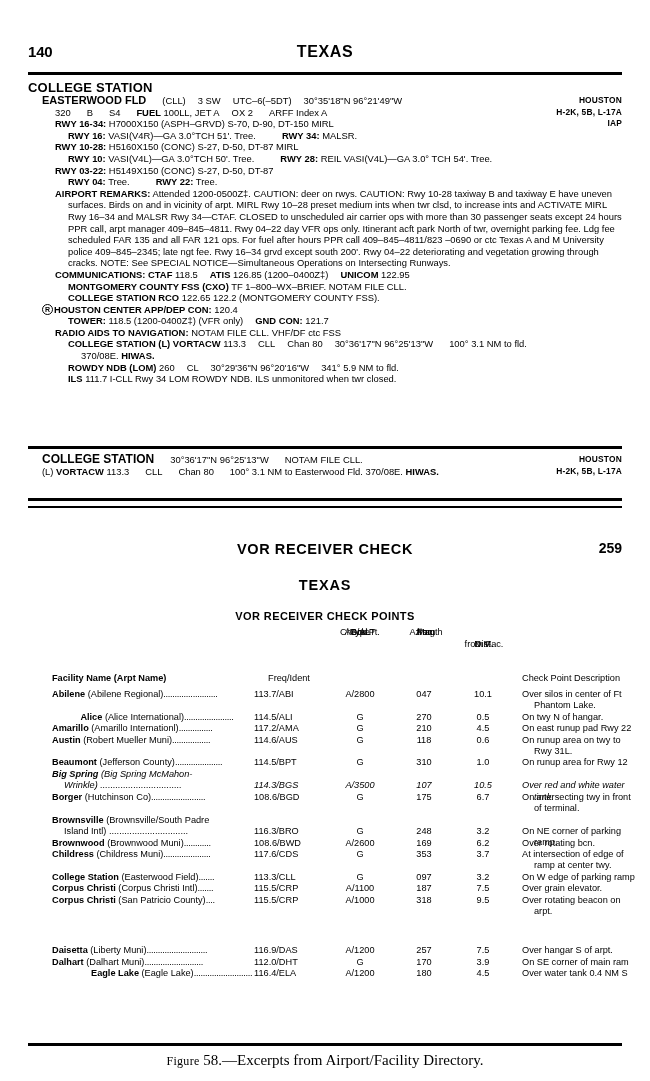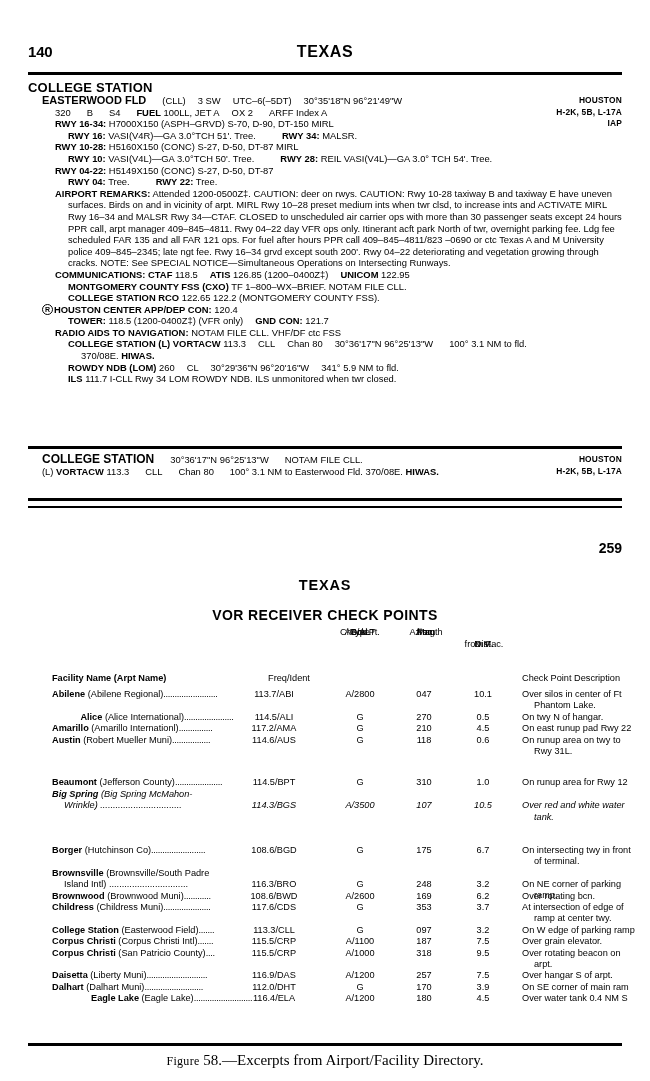--- a/index.html
+++ b/index.html
@@ -117,21 +117,21 @@
     font-size: 14.5px; font-weight: bold; letter-spacing: 0.6px;
   }
   .vor-pgno {
     position: absolute; right: 0; top: 0;
     font-size: 14px; font-weight: bold;
   }
   .vor-state {
     font-size: 14.5px; font-weight: bold; letter-spacing: 0.8px;
   }
   .vor-sub {
-    font-size: 14px; font-weight: bold; letter-spacing: 0.4px;
+    font-size: 11px; font-weight: bold; letter-spacing: 0.4px;
   }
 
   .tbl {
     position: absolute;
     left: 28px;
     width: 600px;
     font-size: 9.2px;
     line-height: 11.4px;
   }
   .thead {
@@ -154,21 +154,21 @@
   .trow {
     position: relative;
     min-height: 11.4px;
   }
   .c-name {
     position: absolute; left: 24px; top: 0; width: 210px;
     white-space: nowrap; overflow: hidden;
   }
   .c-name .fac { font-weight: bold; }
   .c-name .dots { letter-spacing: -0.3px; }
-  .c-freq { position: absolute; left: 210px; top: 0; width: 72px; text-align: center; }
+  .c-freq { position: absolute; left: 226px; top: 0; width: 72px; text-align: left; }
   .c-type { position: absolute; left: 298px; top: 0; width: 68px; text-align: center; }
   .c-az   { position: absolute; left: 366px; top: 0; width: 60px; text-align: center; }
   .c-dist { position: absolute; left: 424px; top: 0; width: 62px; text-align: center; }
   .c-desc { position: absolute; left: 494px; top: 0; width: 134px; text-align: left; }
   .c-desc .cont { display: block; padding-left: 12px; }
   .c-name .cont2 { display: block; padding-left: 12px; }
 
   
   .cap-rule {
     position: absolute;
@@ -223,21 +223,21 @@
     </div>
 
     <div class="row ind1">
       <b>RWY 10-28:</b> <span>H5160X150 (CONC)    S-27, D-50, DT-87    MIRL</span>
     </div>
     <div class="row ind2">
       <b>RWY 10:</b> <span>VASI(V4L)—GA 3.0°TCH 50'. Tree.</span><span class="sp s26"></span><b>RWY 28:</b> <span>REIL VASI(V4L)—GA 3.0° TCH 54'. Tree.</span>
     </div>
 
     <div class="row ind1">
-      <b>RWY 04-22:</b> <span>H5149X150 (CONC)    S-27, D-50, DT-87</span>
+      <b>RWY 03-22:</b> <span>H5149X150 (CONC)    S-27, D-50, DT-87</span>
     </div>
     <div class="row ind2">
       <b>RWY 04:</b> <span>Tree.</span><span class="sp s26"></span><b>RWY 22:</b> <span>Tree.</span>
     </div>
 
     <div class="wrap">
       <b>AIRPORT REMARKS:</b> <span>Attended 1200-0500Z‡. CAUTION: deer on rwys. CAUTION: Rwy 10-28 taxiway B and taxiway E have uneven surfaces. Birds on and in vicinity of arpt. MIRL Rwy 10–28 preset medium ints when twr clsd, to increase ints and ACTIVATE MIRL Rwy 16–34 and MALSR Rwy 34—CTAF. CLOSED to unscheduled air carrier ops with more than 30 passenger seats except 24 hours PPR call, arpt manager 409–845–4811. Rwy 04–22 day VFR ops only. Itinerant acft park North of twr, overnight parking fee. Ldg fee scheduled FAR 135 and all FAR 121 ops. For fuel after hours PPR call 409–845–4811/823 –0690 or ctc Texas A and M University police 409–845–2345; late ngt fee. Rwy 16–34 grvd except south 200'. Rwy 04–22 deteriorating and vegetation growing through cracks. NOTE: See SPECIAL NOTICE—Simultaneous Operations on Intersecting Runways.</span>
     </div>
 
     <div class="row ind1">
@@ -280,20 +280,21 @@
     </div>
     <div class="row ind0">
       <span>(L)</span> <b>VORTACW</b> <span>113.3</span><span class="sp s16"></span><span>CLL</span><span class="sp s16"></span><span>Chan 80</span><span class="sp s16"></span><span>100° 3.1 NM to Easterwood Fld. 370/08E.</span> <b>HIWAS.</b>
       <span class="right-col">H-2K, 5B, L-17A</span>
     </div>
   </div>
   <div class="rule-heavy" style="top:498px"></div>
   <div class="rule-med" style="top:506px"></div>
 
   <div class="vor-head" style="top:540px">
+    <span class="vor-title">VOR RECEIVER CHECK</span>
     <span class="vor-pgno">259</span>
   </div>
   <div class="vor-head" style="top:576px">
     <span class="vor-state">TEXAS</span>
   </div>
   <div class="vor-head" style="top:606px">
     <span class="vor-sub">VOR RECEIVER CHECK POINTS</span>
   </div>
 
   <div class="tbl" style="top:627px">
@@ -339,37 +340,37 @@
           <span class="c-desc"><span>On east runup pad Rwy 22</span></span>
         </div>
         <div class="trow" style="height: 22.8px;">
           <span class="c-name" style="white-space: nowrap;"><span class="fac">Austin </span><span>(Robert Mueller Muni)</span><span class="dots">.................</span></span>
           <span class="c-freq">114.6/AUS</span>
           <span class="c-type">G</span>
           <span class="c-az">118</span>
           <span class="c-dist">0.6</span>
           <span class="c-desc"><span>On runup area on twy to</span><span class="cont">Rwy 31L.</span></span>
         </div>
-        <div class="trow" style="height: 11.4px; margin-top: 20px;">
+        <div class="trow" style="height: 11.4px;">
           <span class="c-name" style="white-space: nowrap;"><span class="fac">Beaumont </span><span>(Jefferson County)</span><span class="dots">.....................</span></span>
           <span class="c-freq">114.5/BPT</span>
           <span class="c-type">G</span>
           <span class="c-az">310</span>
           <span class="c-dist">1.0</span>
           <span class="c-desc"><span>On runup area for Rwy 12</span></span>
         </div>
         <div class="trow" style="height: 23px; font-style: italic;">
           <span class="c-name" style="white-space: normal;"><span class="fac">Big Spring </span><span>(Big Spring McMahon-</span><span class="cont2">Wrinkle) ................................</span></span>
           <span class="c-freq" style="top: 11.4px;">114.3/BGS</span>
           <span class="c-type" style="top: 11.4px;">A/3500</span>
           <span class="c-az" style="top: 11.4px;">107</span>
           <span class="c-dist" style="top: 11.4px;">10.5</span>
           <span class="c-desc" style="top: 11.4px;"><span>Over red and white water</span><span class="cont">tank.</span></span>
         </div>
-        <div class="trow" style="height: 22.8px; margin-top: 33px;">
+        <div class="trow" style="height: 22.8px;">
           <span class="c-name" style="white-space: nowrap;"><span class="fac">Borger </span><span>(Hutchinson Co)</span><span class="dots">........................</span></span>
           <span class="c-freq">108.6/BGD</span>
           <span class="c-type">G</span>
           <span class="c-az">175</span>
           <span class="c-dist">6.7</span>
           <span class="c-desc"><span>On intersecting twy in front</span><span class="cont">of terminal.</span></span>
         </div>
         <div class="trow" style="height: 23px;">
           <span class="c-name" style="white-space: normal;"><span class="fac">Brownsville </span><span>(Brownsville/South Padre</span><span class="cont2">Island Intl) ...............................</span></span>
           <span class="c-freq" style="top: 11.4px;">116.3/BRO</span>
@@ -411,21 +412,21 @@
           <span class="c-desc"><span>Over grain elevator.</span></span>
         </div>
         <div class="trow" style="height: 22.8px;">
           <span class="c-name" style="white-space: nowrap;"><span class="fac">Corpus Christi </span><span>(San Patricio County)</span><span class="dots">....</span></span>
           <span class="c-freq">115.5/CRP</span>
           <span class="c-type">A/1000</span>
           <span class="c-az">318</span>
           <span class="c-dist">9.5</span>
           <span class="c-desc"><span>Over rotating beacon on</span><span class="cont">arpt.</span></span>
         </div>
-        <div class="trow" style="height: 11.4px;">
+        <div class="trow" style="height: 11.4px; margin-top: 28px;">
           <span class="c-name" style="white-space: nowrap;"><span class="fac">Daisetta </span><span>(Liberty Muni)</span><span class="dots">...........................</span></span>
           <span class="c-freq">116.9/DAS</span>
           <span class="c-type">A/1200</span>
           <span class="c-az">257</span>
           <span class="c-dist">7.5</span>
           <span class="c-desc"><span>Over hangar S of arpt.</span></span>
         </div>
         <div class="trow" style="height: 11.4px;">
           <span class="c-name" style="white-space: nowrap;"><span class="fac">Dalhart </span><span>(Dalhart Muni)</span><span class="dots">..........................</span></span>
           <span class="c-freq">112.0/DHT</span>

